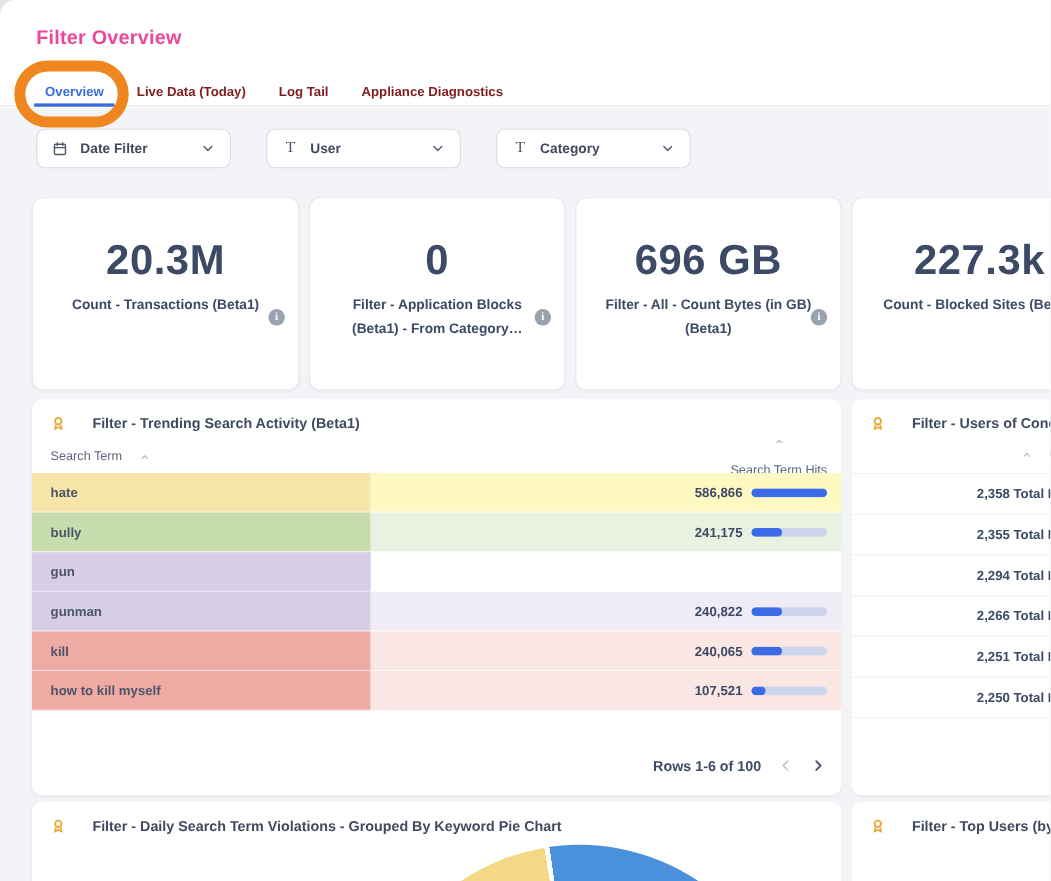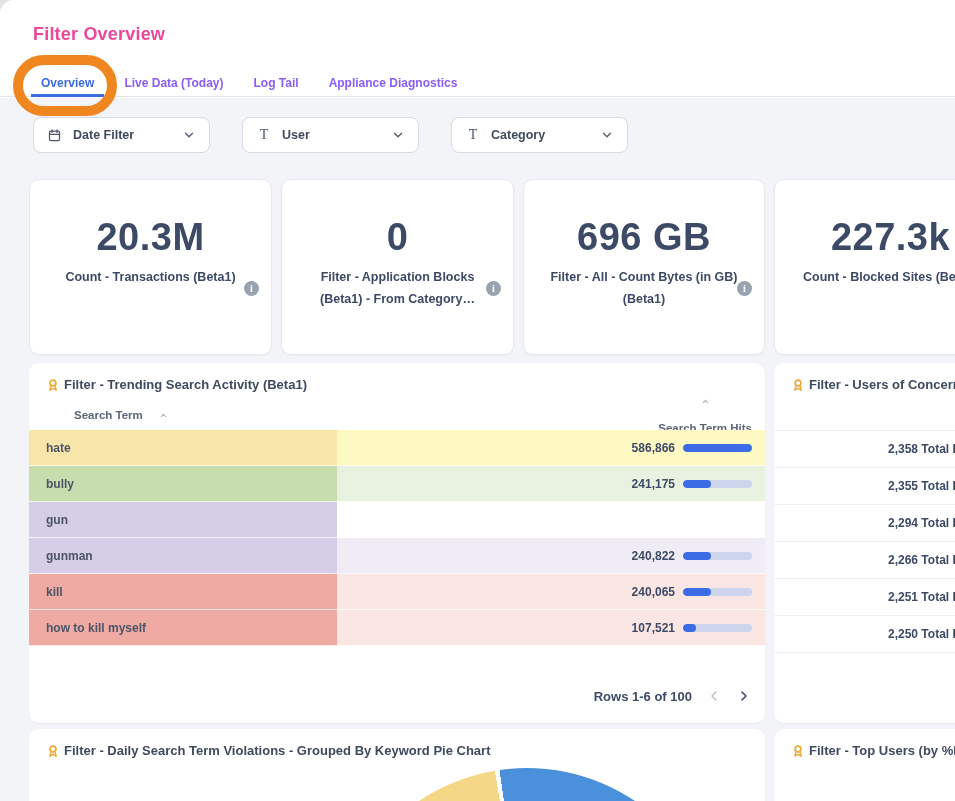--- a/index.html
+++ b/index.html
@@ -4,21 +4,21 @@
 <style>
   html,body{margin:0;padding:0;}
   #screen{position:relative;width:955px;height:801px;overflow:hidden;background:#e2e4e8;
           font-family:"Liberation Sans",sans-serif;-webkit-font-smoothing:antialiased;}
   .page{position:absolute;inset:0;background:#ffffff;border-top-left-radius:14px;}
   .page-title{position:absolute;left:33px;top:24px;font-size:18px;font-weight:700;color:#ec4899;letter-spacing:.2px;}
 
   
   .tabbar{position:absolute;left:0;right:0;top:71px;height:26px;border-bottom:1px solid #e3e5e9;
           display:flex;gap:10px;padding-left:31px;box-sizing:border-box;}
-  .tab{display:flex;align-items:center;padding:0 10px;font-size:12px;font-weight:700;color:#8b5cf6;
+  .tab{display:flex;align-items:center;padding:0 10px;font-size:12px;font-weight:700;color:#7f1d1d;
        height:26px;border-bottom:3px solid transparent;box-sizing:border-box;cursor:pointer;white-space:nowrap;}
   .tab.active{color:#3a6be0;border-bottom-color:#3a6be0;}
 
   
   .annot{position:absolute;left:13px;top:55px;width:104px;height:61px;border:10px solid #f0861f;
          border-radius:34px;box-sizing:border-box;z-index:9;pointer-events:none;}
 
   
   .content{position:absolute;left:0;right:0;top:98px;bottom:0;background:#f3f4f7;}
 
@@ -42,27 +42,27 @@
              font-family:"Liberation Serif",serif;cursor:pointer;}
 
   
   .mid{position:absolute;left:29px;top:265px;display:flex;gap:9px;}
   .bottom{position:absolute;left:29px;top:631px;display:flex;gap:9px;}
   .panel{background:#fff;border-radius:10px;position:relative;overflow:hidden;box-shadow:0 1px 2px rgba(20,30,60,.04);}
   .panel.trending{width:736px;height:360px;}
   .panel.users{width:412px;height:360px;}
   .panel.pie{width:736px;height:200px;}
   .panel.topusers{width:412px;height:200px;}
-  .panel-head{display:flex;align-items:center;gap:4px;padding:14px 17px 8px;}
+  .panel-head{display:flex;align-items:center;gap:24px;padding:14px 17px 8px;}
   .panel-title{font-size:13px;font-weight:700;color:#3f4a5f;white-space:nowrap;}
   .medal{display:flex;}
 
   
   .tbl-head{height:30px;display:flex;align-items:center;padding:0 13px 0 17px;}
-  .th{font-size:11.5px;font-weight:700;color:#5c6678;display:flex;align-items:center;gap:16px;cursor:pointer;margin-left:28px;}
+  .th{font-size:11.5px;font-weight:400;color:#5c6678;display:flex;align-items:center;gap:16px;cursor:pointer;}
   .th-right{margin-left:auto;flex-direction:column;}
   .t-row{display:flex;height:36px;cursor:pointer;}
   .t-cell-term{width:308px;display:flex;align-items:center;padding-left:17px;box-sizing:border-box;
                font-size:12px;font-weight:700;color:#4c5568;border-bottom:1px solid rgba(255,255,255,.7);}
   .t-cell-val{flex:1;display:flex;align-items:center;justify-content:flex-end;gap:8px;padding-right:13px;
               font-size:12px;font-weight:700;color:#3d4a66;border-bottom:1px solid rgba(255,255,255,.7);}
   .bar{width:69px;height:8px;border-radius:4px;background:#ccd5eb;overflow:hidden;flex-shrink:0;}
   .bar-fill{display:block;height:100%;border-radius:4px;background:#3b6ce5;}
   .tbl-foot{position:absolute;right:13px;bottom:19px;display:flex;align-items:center;gap:14px;}
   .foot-text{font-size:13px;font-weight:700;color:#3d4a66;}

